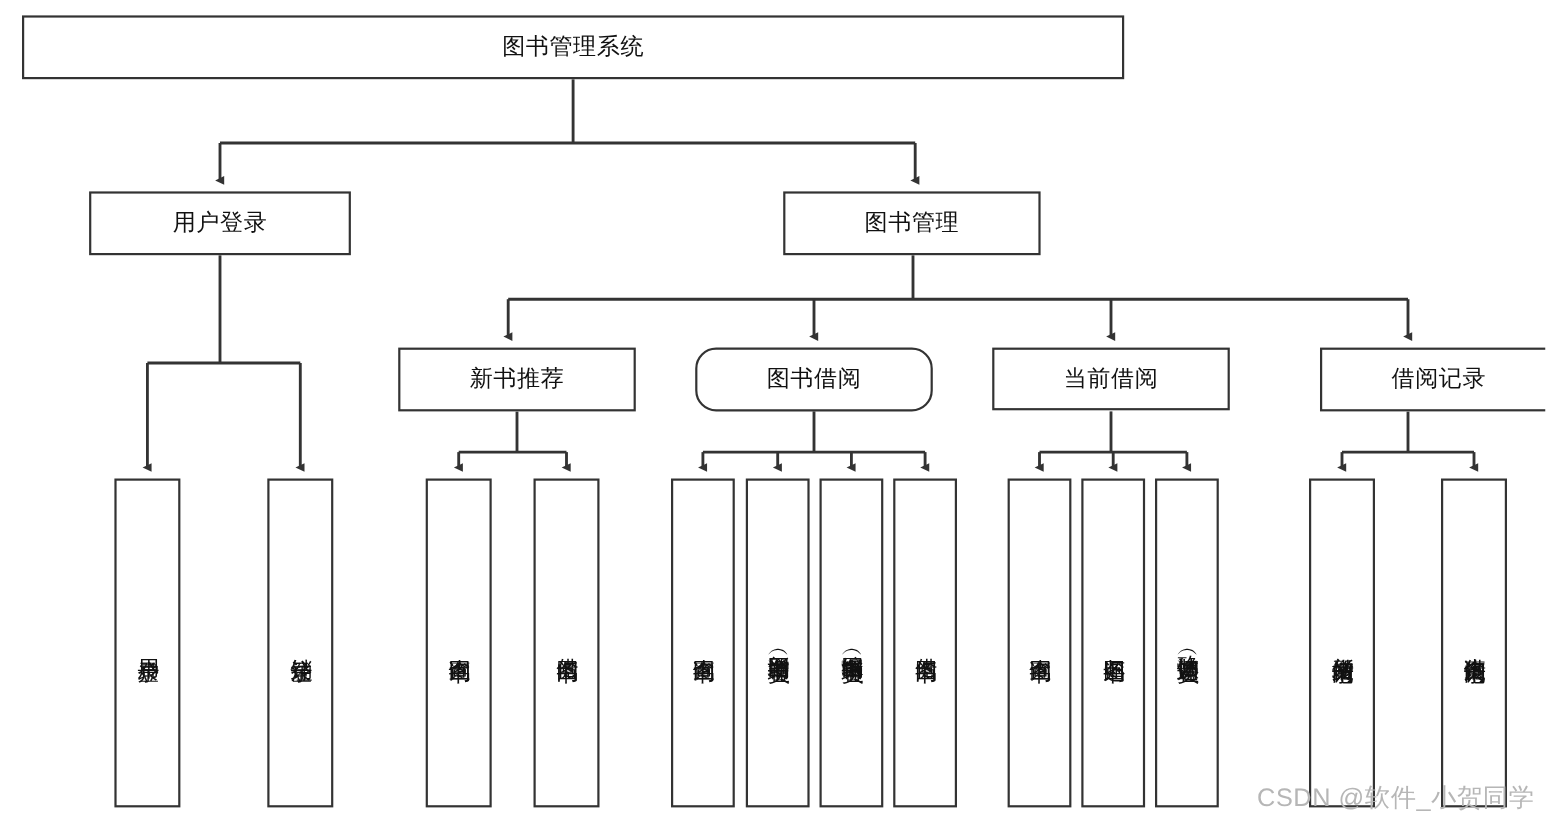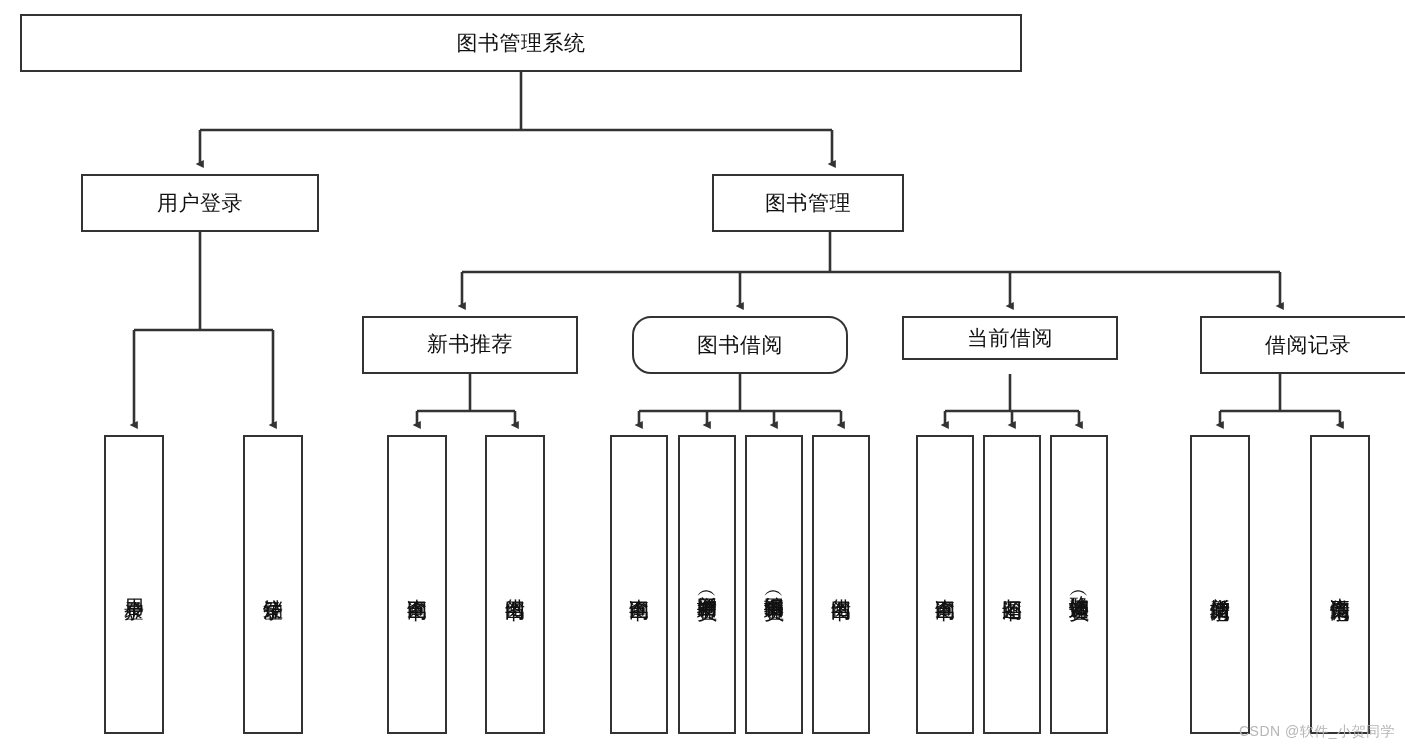--- a/index.html
+++ b/index.html
@@ -58,21 +58,21 @@
     white-space: normal;
     max-height: 100%;
   }
   .node-label {
     display: block;
   }
   #watermark {
     position: absolute;
     right: 10px;
     bottom: 6px;
-    font-size: 14px;
+    font-size: 23px;
     color: #b6b6b6;
     letter-spacing: 0.5px;
     white-space: nowrap;
     font-family: "Liberation Sans", "DejaVu Sans", sans-serif;
   }
 </style>
 </head>
 <body>
 
 <div id="diagram-root">
@@ -139,30 +139,30 @@
     </g>
   </svg>
 
   <div id="nodes-layer">
       <div class="node horizontal" style="left: 20px; top: 14px; width: 1002px; height: 58px; border-color: rgb(51, 51, 51); background: rgb(255, 255, 255); color: rgb(17, 17, 17);">
         <span class="node-label">图书管理系统</span>
       </div>
       <div class="node horizontal" style="left: 81px; top: 174px; width: 238px; height: 58px; border-color: rgb(51, 51, 51); background: rgb(255, 255, 255); color: rgb(17, 17, 17);">
         <span class="node-label">用户登录</span>
       </div>
-      <div class="node horizontal" style="left: 712px; top: 174px; width: 192px; height: 58px; border-color: rgb(51, 51, 51); background: rgb(255, 255, 255); color: rgb(17, 17, 17);">
+      <div class="node horizontal" style="left: 712px; top: 174px; width: 234px; height: 58px; border-color: rgb(51, 51, 51); background: rgb(255, 255, 255); color: rgb(17, 17, 17);">
         <span class="node-label">图书管理</span>
       </div>
       <div class="node horizontal" style="left: 362px; top: 316px; width: 216px; height: 58px; border-color: rgb(51, 51, 51); background: rgb(255, 255, 255); color: rgb(17, 17, 17); font-family: Liberation Serif, serif;">
         <span class="node-label">新书推荐</span>
       </div>
       <div class="node horizontal" style="left: 632px; top: 316px; width: 216px; height: 58px; border-color: rgb(51, 51, 51); background: rgb(255, 255, 255); color: rgb(17, 17, 17); border-radius: 19px;">
         <span class="node-label">图书借阅</span>
       </div>
-      <div class="node horizontal" style="left: 902px; top: 316px; width: 216px; height: 44px; border-color: rgb(51, 51, 51); background: rgb(255, 255, 255); color: rgb(17, 17, 17);">
+      <div class="node horizontal" style="left: 902px; top: 316px; width: 216px; height: 57px; border-color: rgb(51, 51, 51); background: rgb(255, 255, 255); color: rgb(17, 17, 17);">
         <span class="node-label">当前借阅</span>
       </div>
       <div class="node horizontal" style="left: 1172px; top: 316px; width: 216px; height: 58px; border-color: rgb(51, 51, 51); background: rgb(255, 255, 255); color: rgb(17, 17, 17); margin-left: 28px;">
         <span class="node-label">借阅记录</span>
       </div>
       <div class="node vertical" style="left: 104px; top: 435px; width: 60px; height: 299px; border-color: rgb(51, 51, 51); background: rgb(255, 255, 255); color: rgb(17, 17, 17);">
         <span class="node-label">用户登录</span>
       </div>
       <div class="node vertical" style="left: 243px; top: 435px; width: 60px; height: 299px; border-color: rgb(51, 51, 51); background: rgb(255, 255, 255); color: rgb(17, 17, 17);">
         <span class="node-label">注销登录</span>

